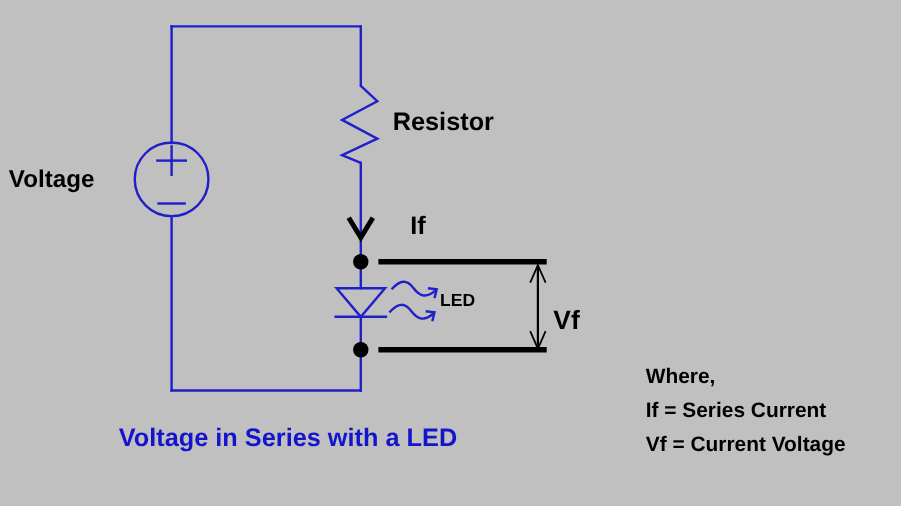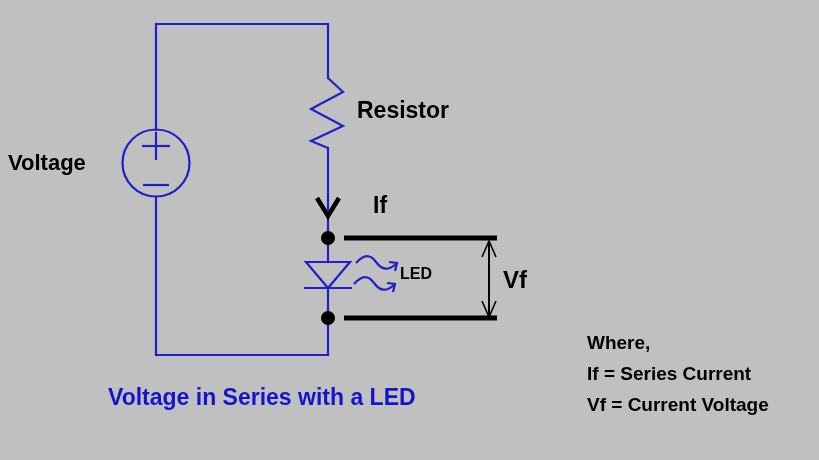--- a/index.html
+++ b/index.html
@@ -57,21 +57,21 @@
     font-size: 23px;
     margin-left: 28px;
   }
   #label-led {
     left: 400px;
     top: 266px;
     font-size: 16px;
   }
   #label-vf {
     left: 503px;
-    top: 268px;
+    top: 280px;
     font-size: 24px;
   }
   #caption {
     left: 108px;
     top: 386px;
     font-size: 23px;
   }
   #legend {
     position: absolute;
     left: 587px;

